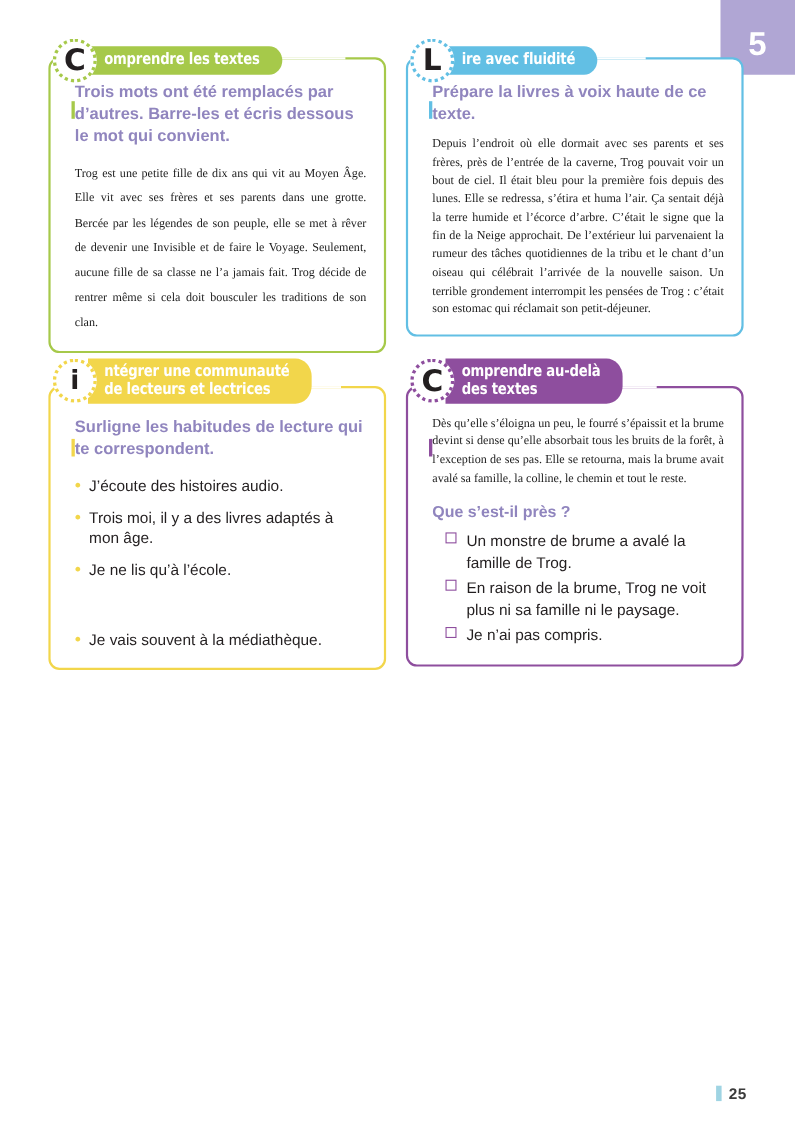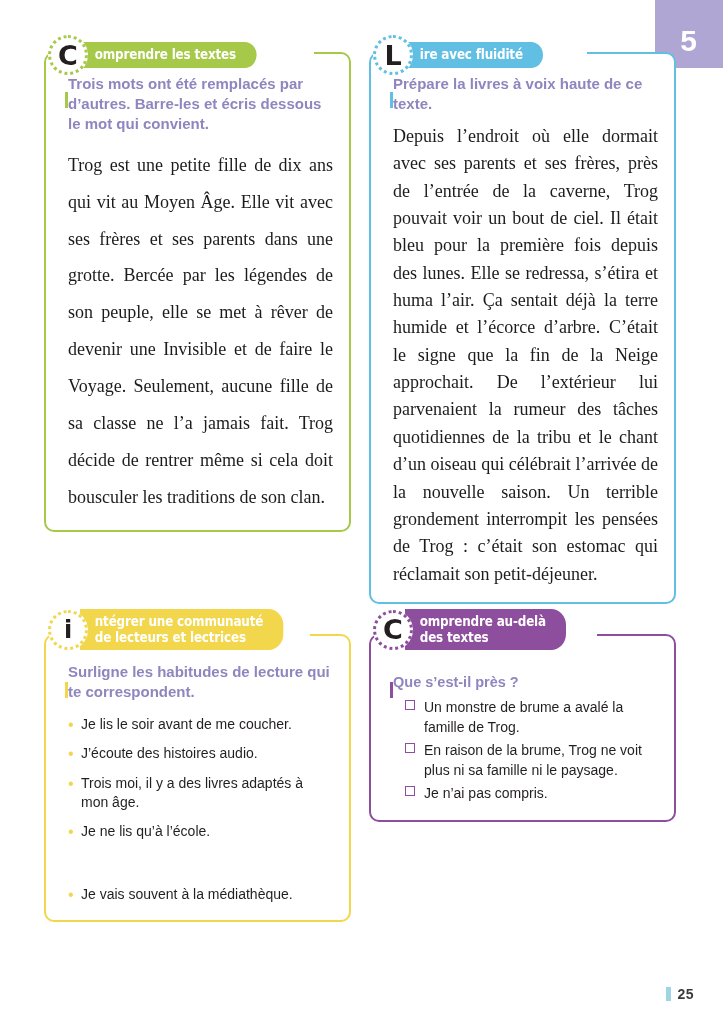--- a/index.html
+++ b/index.html
@@ -158,21 +158,21 @@
     font-size: 15px;
     line-height: 1.33;
     margin-bottom: 13px;
     margin-top: 4px;
   }
   .instruction.tight { margin-bottom: 9px; }
 
   
   .passage {
     font-family: "Liberation Serif", serif;
-    font-size: 18px;
+    font-size: 11px;
     color: #1c1c1c;
     text-align: justify;
     text-justify: inter-word;
     line-height: 2.05;
     hyphens: manual;
   }
   .passage.dense { line-height: 1.52; }
 
   
   .bullets { list-style: none; margin-top: 2px; }
@@ -216,21 +216,21 @@
     left: 0;
     top: 3px;
     width: 10px;
     height: 10px;
     border: 1.5px solid #8e4e9e;
   }
 
   
   .footer {
     position: absolute;
-    right: 29px;
+    right: 44px;
     bottom: 22px;
     display: flex;
     align-items: center;
     gap: 6px;
   }
   .footer .mark {
     width: 5px;
     height: 14px;
     background: #9fd4e3;
   }
@@ -300,21 +300,20 @@
           <div class="label-bar">
             <span class="l1">ntégrer une communauté</span>
             <span class="l2">de lecteurs et lectrices</span>
           </div>
         </div>
         <div class="badge-stem" style="top:46px"></div>
 
         <div class="instruction">Surligne les habitudes de lecture qui te correspondent.</div>
 
         <ul class="bullets">
-          <li>Je lis le soir avant de me coucher.</li>
           <li>J’écoute des histoires audio.</li>
           <li>Trois moi, il y a des livres adaptés à mon âge.</li>
           <li>Je ne lis qu’à l’école.</li>
           <li>Je vais souvent à la médiathèque.</li>
         </ul>
       </div>
     </div>
 
     <div class="col">
       <div class="card purple" style="padding-top:24px">
@@ -324,20 +323,21 @@
             <div class="ring"></div>
             <div class="letter">C</div>
           </div>
           <div class="label-bar">
             <span class="l1">omprendre au-delà</span>
             <span class="l2">des textes</span>
           </div>
         </div>
         <div class="badge-stem" style="top:46px"></div>
 
+        <div class="passage dense">Dès qu’elle s’éloigna un peu, le fourré s’épaissit et la brume devint si dense qu’elle absorbait tous les bruits de la forêt, à l’exception de ses pas. Elle se retourna, mais la brume avait avalé sa famille, la colline, le chemin et tout le reste.</div>
 
         <div class="question">Que s’est-il près ?</div>
 
         <ul class="choices">
           <li>
             <span class="box"></span>
             <span>Un monstre de brume a avalé la famille de Trog.</span>
           </li>
           <li>
             <span class="box"></span>

